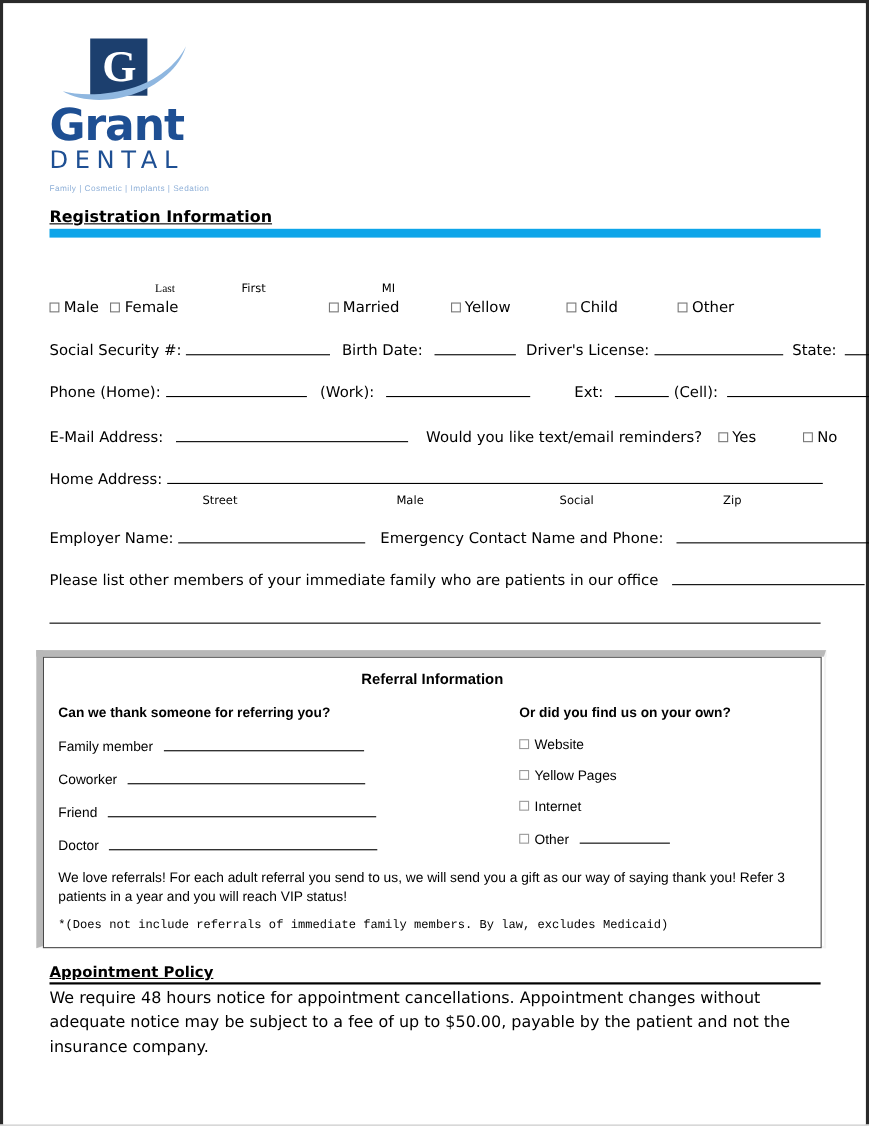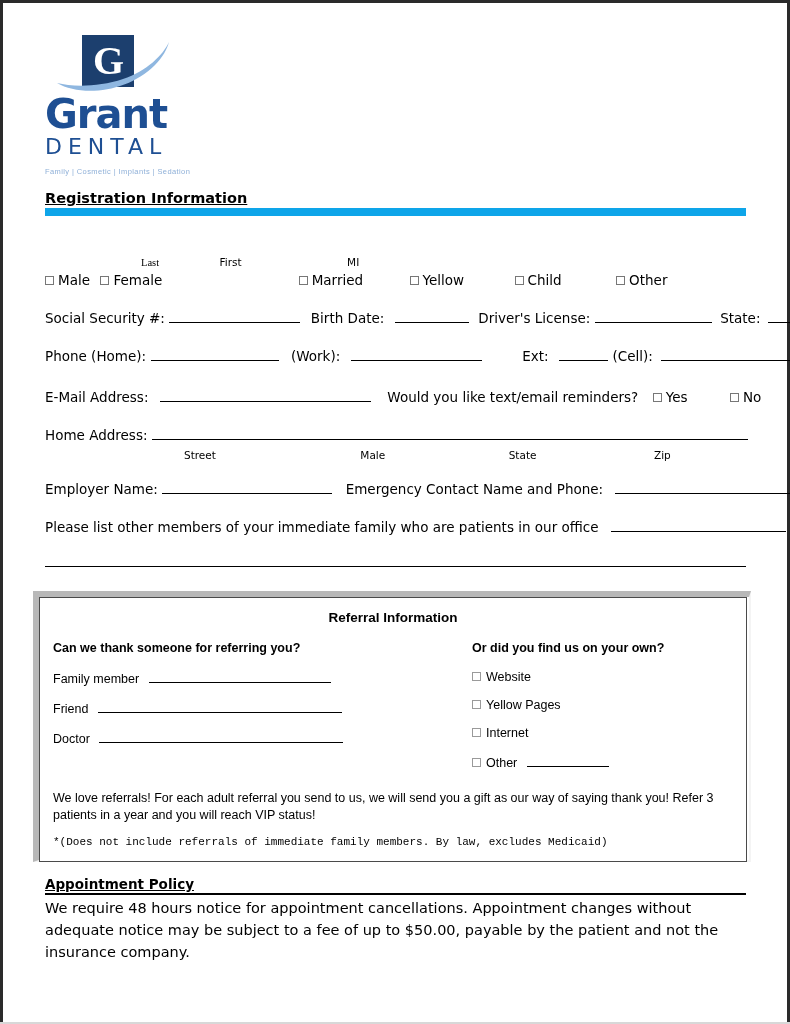--- a/index.html
+++ b/index.html
@@ -312,21 +312,21 @@
     <span style="margin-left:10px;">
       <span class="cb"></span><span class="lbl">Yes</span>
     </span>
     <span style="margin-left:38px;">
       <span class="cb"></span><span class="lbl">No</span>
     </span>
   </div>
   <div class="row" style="top:442px;">
     <span class="sml" style="margin-left:139px;">Street</span>
     <span class="sml" style="margin-left:140px;">Male</span>
-    <span class="sml" style="margin-left:119px;">State</span>
+    <span class="sml" style="margin-left:119px;">Social</span>
     <span class="sml" style="margin-left:113px;">Zip</span>
   </div>
 
   <div class="row" style="top:477px;">
     <span class="lbl">Employer Name:</span>
     <span class="line" style="width:170px;"></span>
     <span class="lbl" style="margin-left:9px;">Emergency Contact Name and Phone:</span>
     <span class="line" style="width:176px; margin-left:7px;"></span>
   </div>
 
@@ -346,20 +346,24 @@
     <div class="ref-cols">
 
       <div class="ref-left">
         <div class="ref-colhead">Can we thank someone for referring you?</div>
 
         <div class="ref-item" style="margin-top:15px;">
           <span>Family member</span>
           <span class="ref-line" style="width:182px; margin-left:6px;"></span>
         </div>
 
+        <div class="ref-item" style="margin-top:14px;">
+          <span>Coworker</span>
+          <span class="ref-line" style="width:216px; margin-left:6px;"></span>
+        </div>
 
         <div class="ref-item" style="margin-top:14px;">
           <span>Friend</span>
           <span class="ref-line" style="width:244px; margin-left:6px;"></span>
         </div>
 
         <div class="ref-item" style="margin-top:14px;">
           <span>Doctor</span>
           <span class="ref-line" style="width:244px; margin-left:6px;"></span>
         </div>

